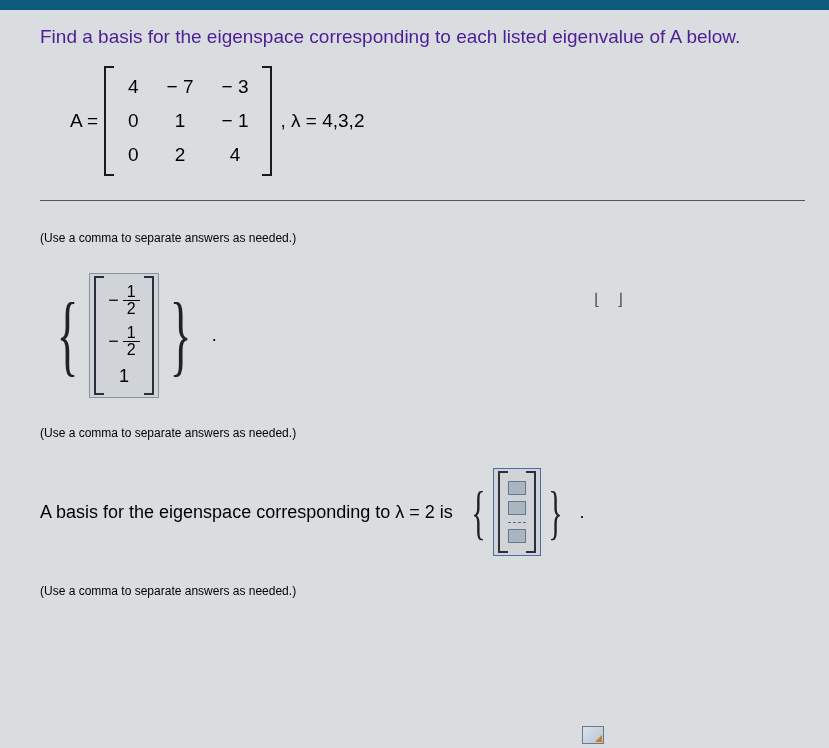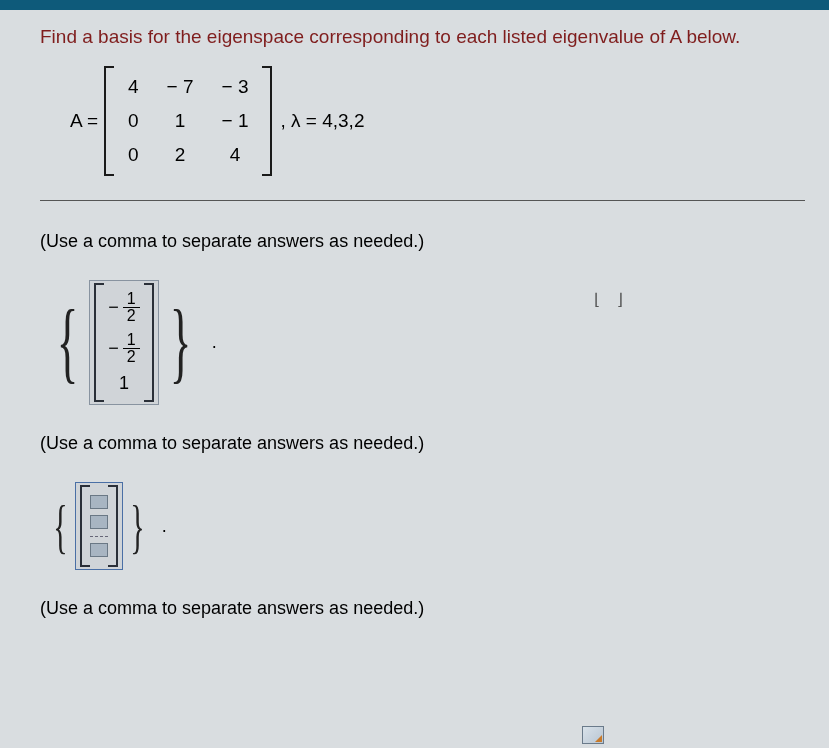--- a/index.html
+++ b/index.html
@@ -46,21 +46,21 @@
     left: 2px;
     top: 100px;
     width: 14px;
     height: 14px;
     color: #5a6268;
     font-size: 10px;
     text-align: center;
   }
   .question {
     font-size: 19px;
-    color: #7f1d1d;
+    color: #4c1d95;
     margin-bottom: 18px;
   }
   .matrix-row {
     display: flex;
     align-items: center;
     margin: 10px 0 20px 30px;
     font-size: 19px;
   }
   .matrix-label { margin-right: 6px; }
   .matrix {
@@ -83,21 +83,21 @@
     text-align: center;
     font-size: 19px;
   }
   .lambda-part { margin-left: 8px; text-align: right; }
   .hr {
     border: none;
     border-top: 1px solid #555;
     margin: 24px 0 30px 0;
   }
   .hint {
-    font-size: 18px;
+    font-size: 12px;
     margin: 28px 0;
   }
   .answer-row {
     display: flex;
     align-items: center;
     font-size: 18px;
     margin: 18px 0;
   }
   .answer-text { white-space: pre; }
   .set-braces {
@@ -242,20 +242,21 @@
         </span>
       </span>
       <span class="brace">}</span>
     </span>
     <span class="period">.</span>
   </div>
 
   <div class="hint">(Use a comma to separate answers as needed.)</div>
 
   <div class="answer-row">
+    <span class="answer-text">A basis for the eigenspace corresponding to λ = 2 is </span>
     <span class="set-braces">
       <span class="brace sm">{</span>
       <span class="ans-matrix blue">
         <span class="empty-col">
           <span class="empty-box"></span>
           <span class="empty-box"></span>
           <span class="dotline"></span>
           <span class="empty-box"></span>
         </span>
       </span>

